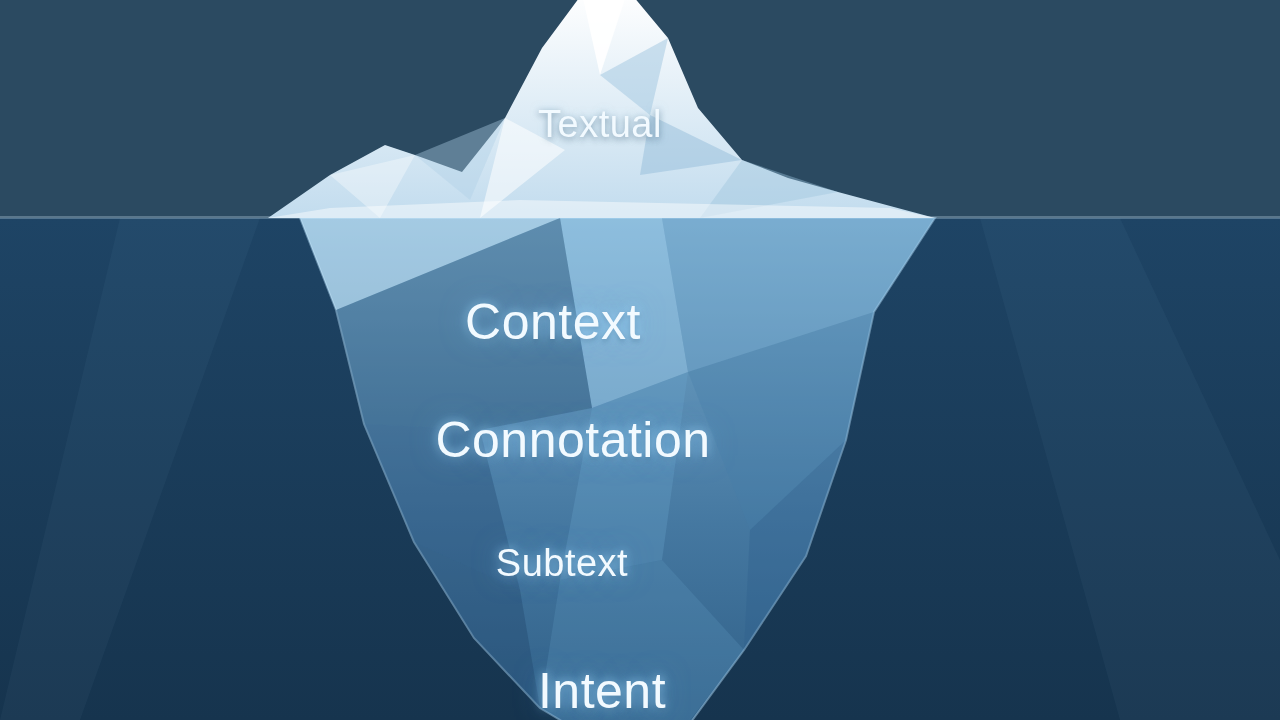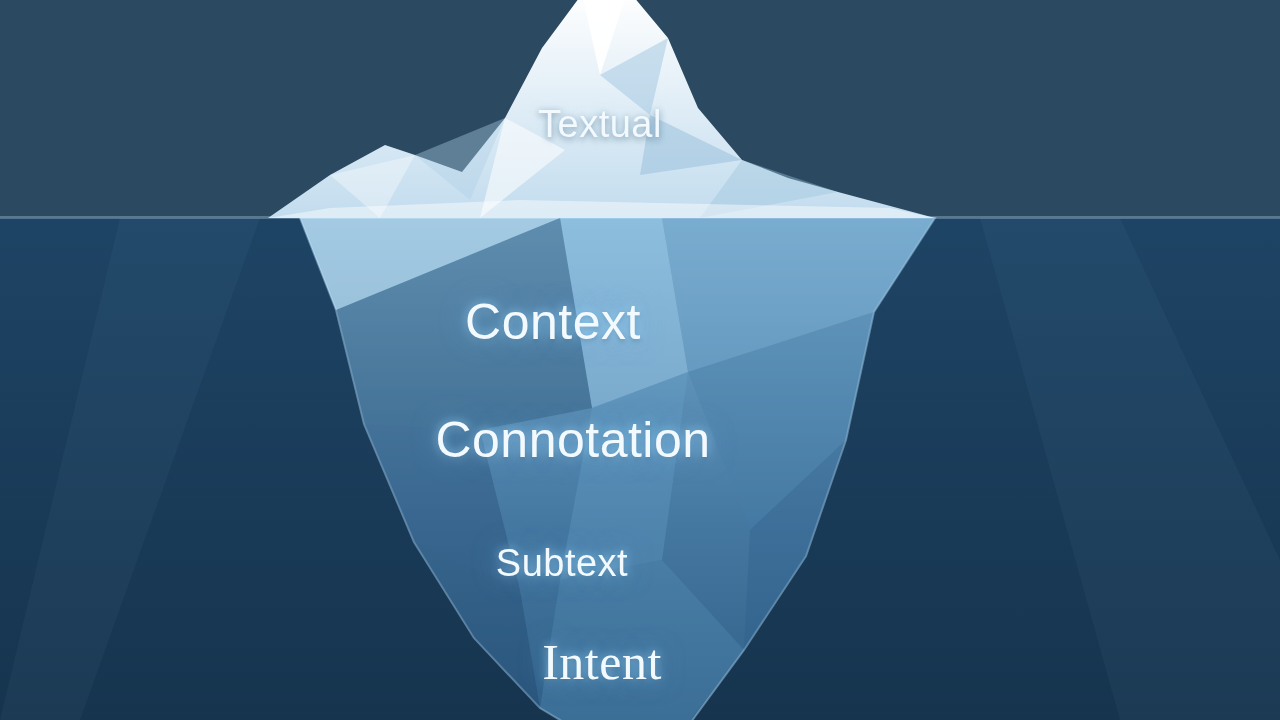--- a/index.html
+++ b/index.html
@@ -47,21 +47,21 @@
     line-height: 1.22;
     font-weight: 400;
     letter-spacing: 0.5px;
     text-shadow:
       0 0 8px rgba(170, 220, 250, 0.5),
       0 2px 6px rgba(15, 35, 55, 0.45);
   }
   .label-context     { left: 553px; top: 322px; font-size: 50px; }
   .label-connotation { left: 573px; top: 440px; font-size: 50px; }
   .label-subtext     { left: 562px; top: 563px; font-size: 38px; }
-  .label-intent      { left: 602px; top: 662px; font-size: 50px; font-family: Liberation Serif, serif; }
+  .label-intent      { left: 602px; top: 691px; font-size: 50px; }
 </style>
 </head>
 <body>
 
 <div id="stage">
 
   <svg id="scene" viewBox="0 0 1280 720" aria-hidden="true">
     <defs>
       <linearGradient id="gradWater" x1="0" y1="0" x2="0" y2="1">
         <stop offset="0" stop-color="#1e4465"></stop>

